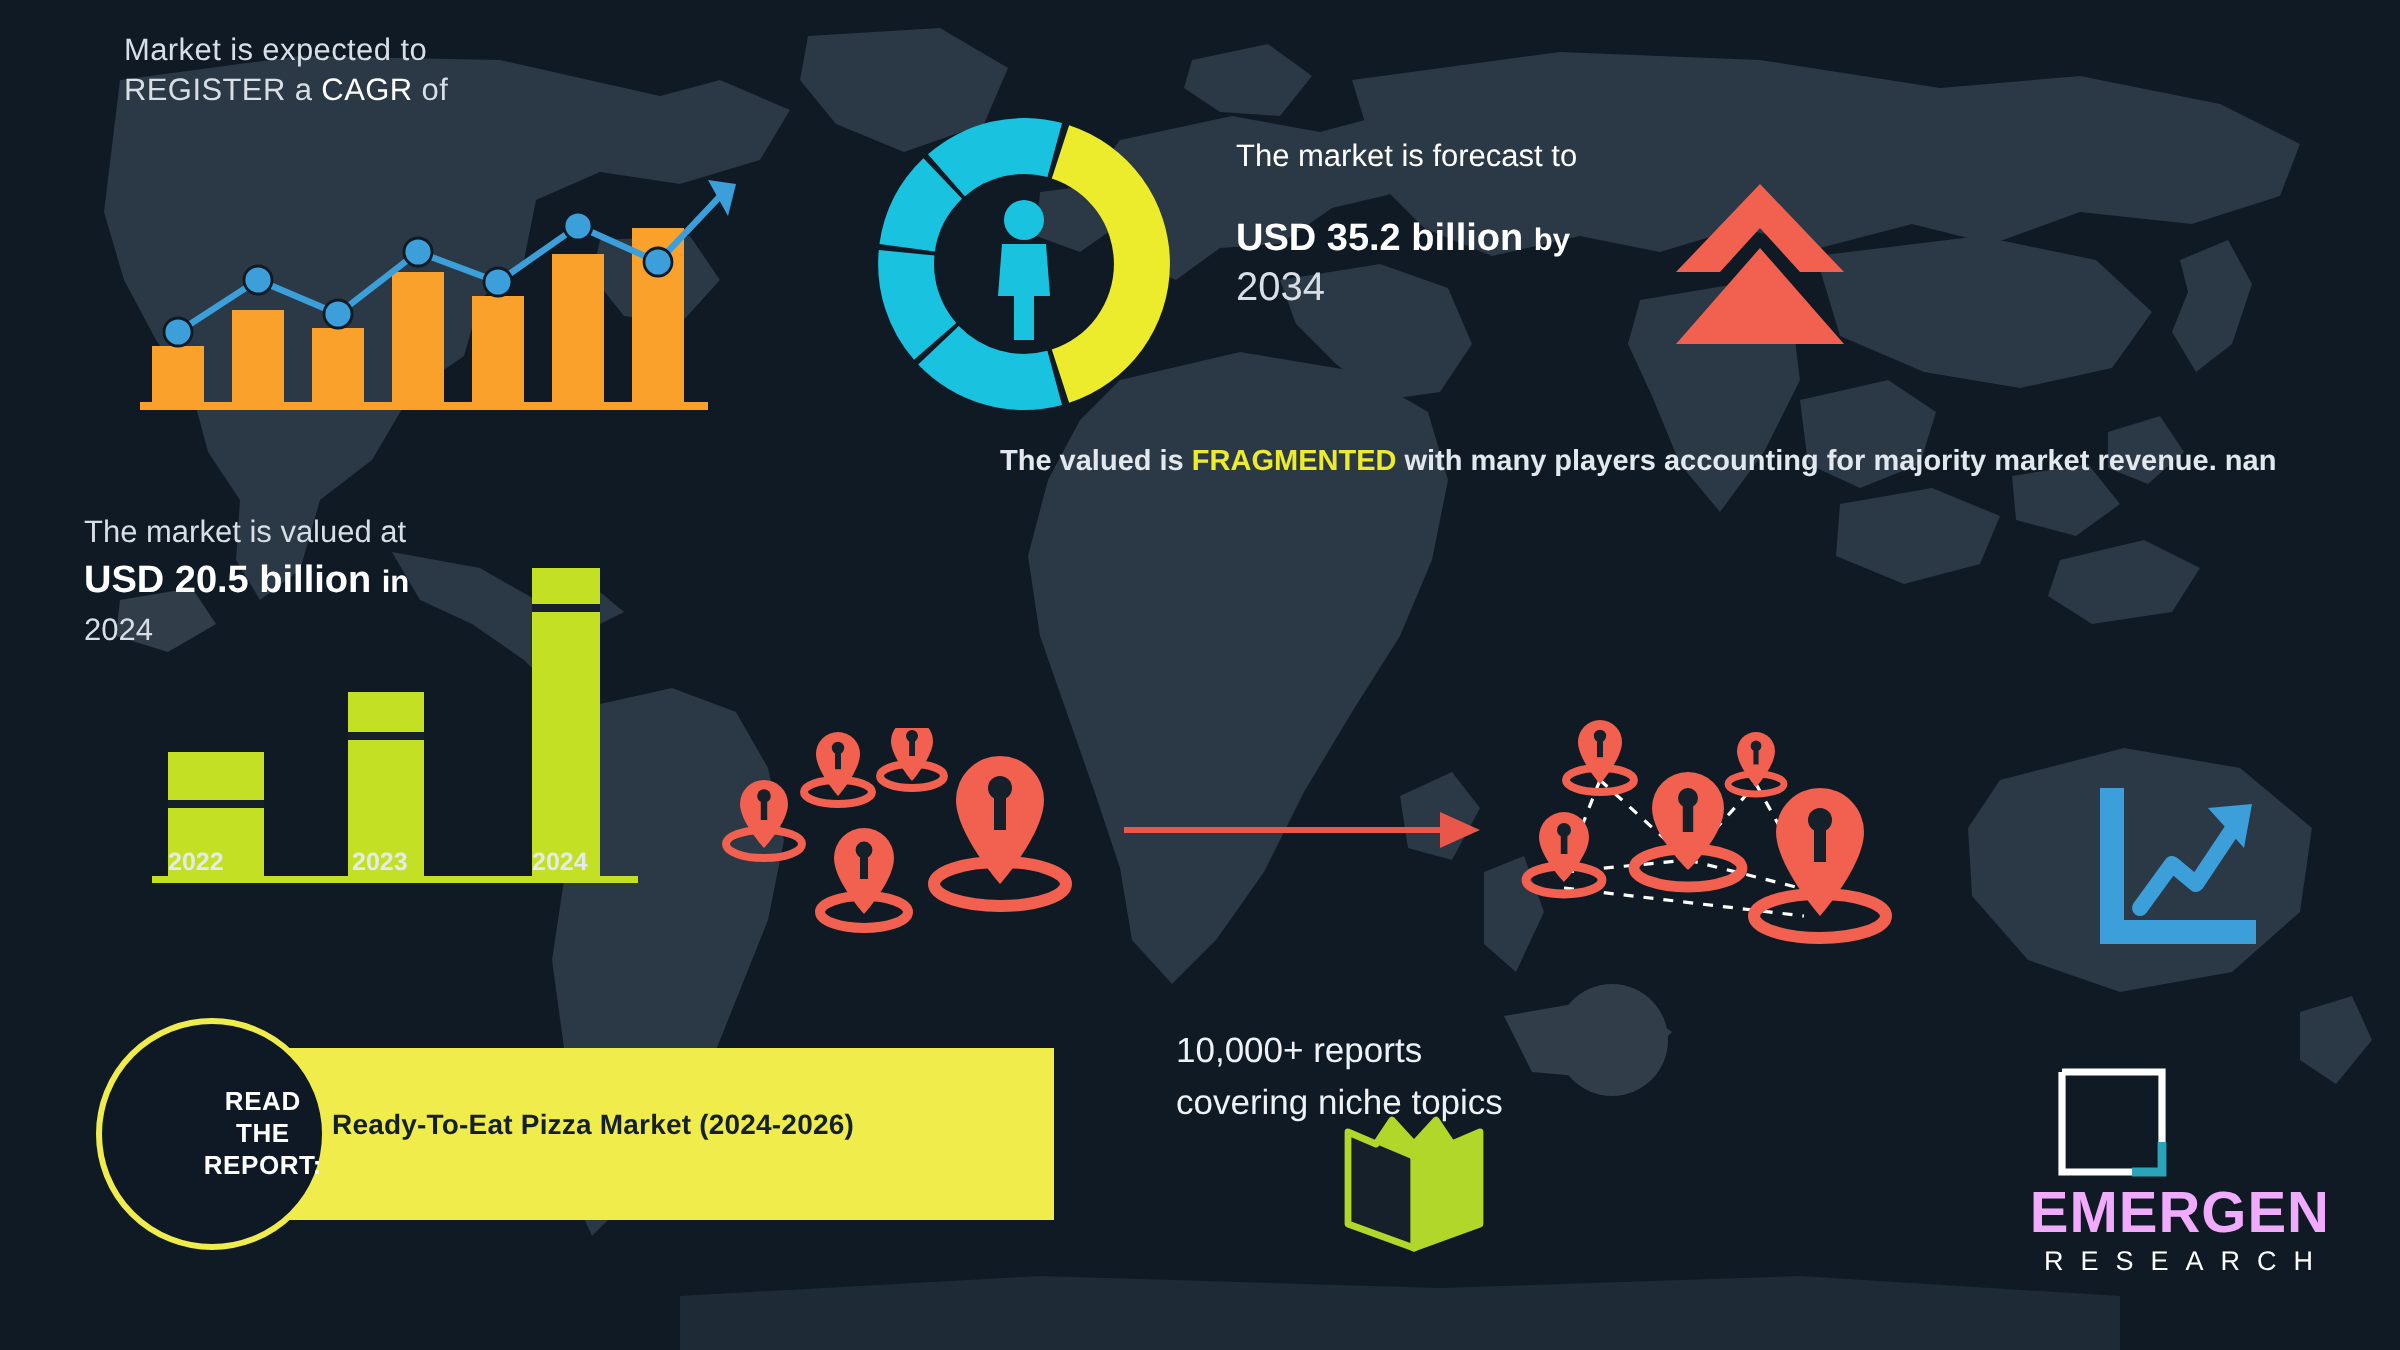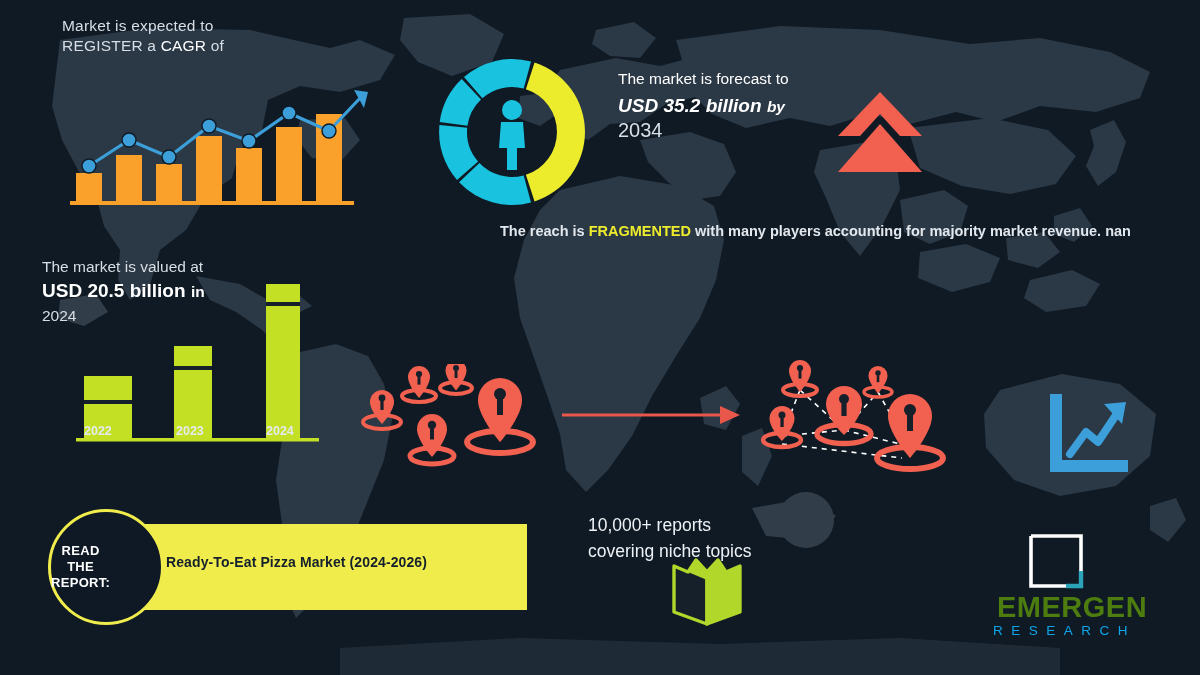--- a/index.html
+++ b/index.html
@@ -28,21 +28,21 @@
 
   
   .orange-chart { position:absolute; left:66px; top:78px; width:320px; height:130px; }
 
   
   .donut-wrap { position:absolute; left:432px; top:52px; width:160px; height:160px; }
 
   
   .forecast-block { position:absolute; left:618px; top:68px; width:250px; }
   .forecast-line1 { font-size:15.5px; line-height:21px; color:#ffffff; }
-  .forecast-value { font-size:19px; line-height:26px; color:#ffffff; font-weight:700; margin-top:4px;font-style:italic; }
+  .forecast-value { font-size:19px; line-height:26px; color:#ffffff; font-weight:700; margin-top:18px; }
   .forecast-value span.small { font-size:15.5px; font-weight:700; }
   .forecast-year { font-size:20px; line-height:21px; color:#d7dee5; }
   .up-arrows { position:absolute; left:836px; top:88px; width:88px; height:88px; }
 
   
   .frag-text {
     position:absolute; left:500px; top:220px; width:640px;
     font-size:14.5px; line-height:22px; color:#e2e8ee; font-weight:600;
   }
   .frag-text em { font-style:normal; color:#ecec2c; font-weight:700; }
@@ -69,47 +69,47 @@
     position:absolute; left:104px; top:524px; width:423px; height:86px;
     background:#f0ec4c;
   }
   .report-banner-label {
     position:absolute; left:62px; top:30px;
     font-size:14px; font-weight:700; color:#14202c; letter-spacing:.1px;
   }
   .report-circle {
     position:absolute; left:48px; top:509px; width:116px; height:116px;
     border-radius:50%; background:#0e1925; border:3px solid #f0ec4c;
-    display:flex; align-items:center; justify-content:flex-start; z-index:3;
+    display:flex; align-items:center; justify-content:flex-end; z-index:3;
   }
   .report-circle-text {
     text-align:center; font-size:13px; font-weight:700; color:#ffffff;
     line-height:16px; letter-spacing:.3px;
   }
 
   
   .reports-block { position:absolute; left:588px; top:512px; width:230px; }
   .reports-line { font-size:17.5px; line-height:26px; color:#eef2f6; font-weight:400; }
   .book-icon { position:absolute; left:668px; top:556px; width:78px; height:70px; }
 
   
   .growth-icon { position:absolute; left:1042px; top:388px; width:92px; height:92px; }
 
   
   .logo-wrap { position:absolute; left:985px; top:533px; width:180px; height:110px; }
   .logo-square {
     position:absolute; left:43px; top:0px; width:56px; height:56px;
   }
   .logo-emergen {
-    position:absolute; left:12px; top:58px; width:180px; text-align:left;
-    font-size:29px; font-weight:700; color:#4d7c0f; letter-spacing:.5px; line-height:32px;
+    position:absolute; left:0px; top:58px; width:180px; text-align:right;
+    font-size:29px; font-weight:700; color:#f0abfc; letter-spacing:.5px; line-height:32px;
   }
   .logo-research {
-    position:absolute; left:0px; top:90px; width:180px; text-align:left;
-    font-size:13.5px; font-weight:400; color:#0ea5e9; letter-spacing:8.5px; line-height:16px;
+    position:absolute; left:0px; top:90px; width:180px; text-align:right;
+    font-size:13.5px; font-weight:400; color:#ffffff; letter-spacing:8.5px; line-height:16px;
     text-indent:8px;
   }
 </style>
 </head>
 <body>
 
 <div id="stage">
 
   <div class="map-layer">
     <svg viewBox="0 0 1200 675" preserveAspectRatio="none" aria-hidden="true">
@@ -245,21 +245,21 @@
     <div class="forecast-year">2034</div>
   </div>
   <div class="up-arrows">
     <svg viewBox="0 0 88 88" aria-hidden="true">
       <path d="M44,4 L86,48 L64,48 L44,26 L24,48 L2,48 Z" fill="#f2604f"></path>
       <path d="M44,36 L86,84 L2,84 Z" fill="#f2604f"></path>
     </svg>
   </div>
 
   <div class="frag-text">
-    <span>The reach is </span><em>FRAGMENTED</em><span> with many players accounting for majority market revenue. nan</span>
+    <span>The valued is </span><em>FRAGMENTED</em><span> with many players accounting for majority market revenue. nan</span>
   </div>
 
   <div class="valued-block">
     <div class="valued-lead">The market is valued at</div>
     <div class="valued-value">
       <span>USD 20.5 billion</span>
       <span class="small">in</span>
     </div>
     <div class="valued-year">2024</div>
   </div>

